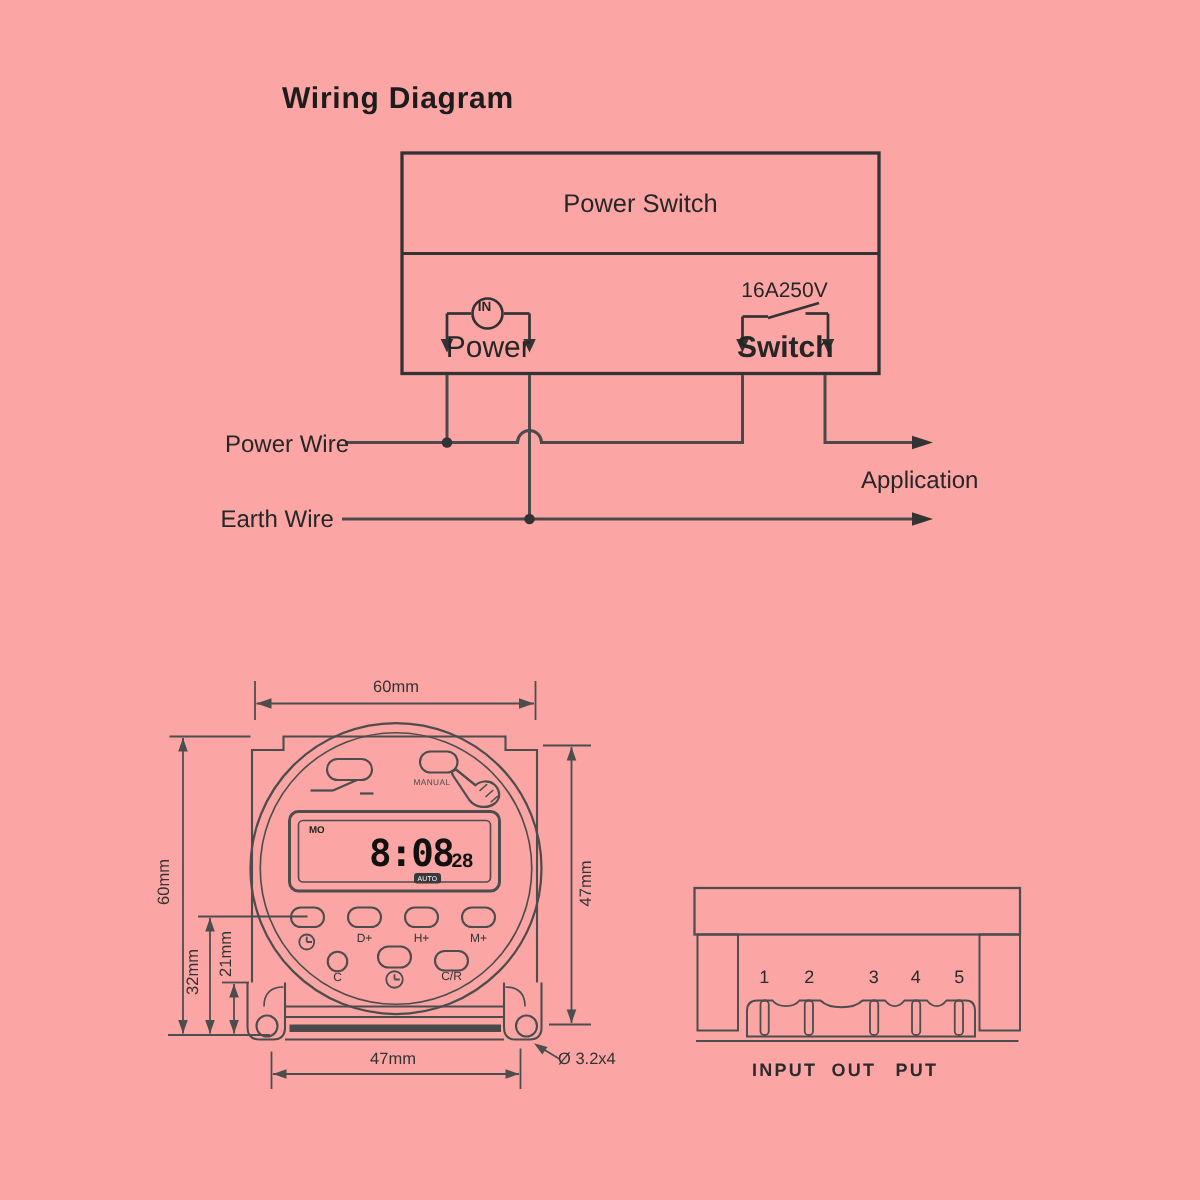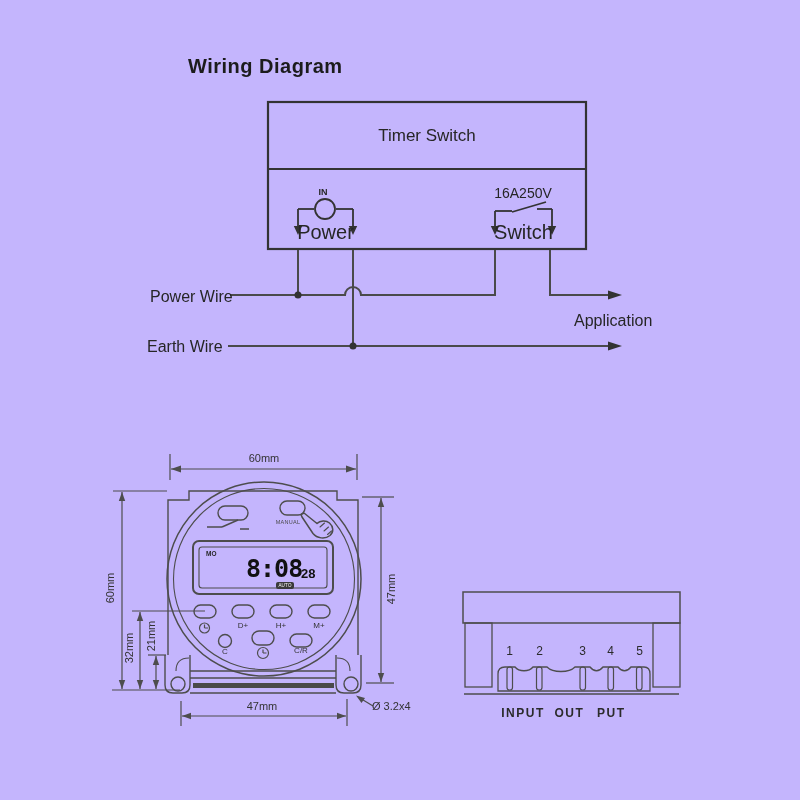--- a/index.html
+++ b/index.html
@@ -1,16 +1,16 @@
 <!DOCTYPE html>
 <html><head>
 <meta charset="utf-8">
 <style>
   html,body{margin:0;padding:0;background:#fff;}
-  .canvas{position:relative;width:800px;height:800px;background:#c4b5fd;overflow:hidden;
+  .canvas{position:relative;width:800px;height:800px;background:#fca5a5;overflow:hidden;
           font-family:"Liberation Sans",sans-serif;color:#262626;}
   svg{position:absolute;left:0;top:0;}
   .lbl{position:absolute;white-space:nowrap;color:#262626;line-height:1.1;}
   .c{text-align:center;}
   .v{transform:translate(-50%,-50%) rotate(-90deg);transform-origin:center;}
   .title{font-size:20px;font-weight:bold;letter-spacing:.5px;color:#1c1c1c;}
   .box-title{font-size:17px;}
   .rating{font-size:14px;}
   .wirelbl{font-size:16px;}
   .inlbl{font-size:9px;font-weight:bold;}
@@ -172,25 +172,25 @@
     <rect x="507" y="667" width="5.5" height="23" rx="2.5" stroke-width="1.2"></rect>
     <rect x="536.5" y="667" width="5.5" height="23" rx="2.5" stroke-width="1.2"></rect>
     <rect x="580" y="667" width="5.5" height="23" rx="2.5" stroke-width="1.2"></rect>
     <rect x="608" y="667" width="5.5" height="23" rx="2.5" stroke-width="1.2"></rect>
     <rect x="636.5" y="667" width="5.5" height="23" rx="2.5" stroke-width="1.2"></rect>
   </g>
 </svg>
 
 <div class="lbl title" style="left:188px;top:55px;">Wiring Diagram</div>
 
-<div class="lbl box-title c" style="left:268px;top:127px;width:318px;">Timer Switch</div>
+<div class="lbl box-title c" style="left:268px;top:127px;width:318px;">Power Switch</div>
 <div class="lbl rating c" style="left:463px;top:186px;width:120px;">16A250V</div>
-<div class="lbl inlbl c" style="left:315px;top:188px;width:16px;">IN</div>
+<div class="lbl inlbl c" style="left:315px;top:200px;width:16px;">IN</div>
 <div class="lbl termlbl c" style="left:290px;top:221px;width:71px;">Power</div>
-<div class="lbl termlbl c" style="left:488px;top:221px;width:71px;">Switch</div>
+<div class="lbl termlbl c" style="left:488px;top:221px;width:71px;font-weight:bold;">Switch</div>
 <div class="lbl wirelbl" style="left:150px;top:288px;">Power Wire</div>
 <div class="lbl wirelbl" style="left:147px;top:338px;">Earth Wire</div>
 <div class="lbl wirelbl" style="left:574px;top:312px;">Application</div>
 
 <div class="lbl manual c" style="left:272px;top:519px;width:32px;">MANUAL</div>
 <div class="lbl mo" style="left:206px;top:550px;">MO</div>
 <div class="lbl lcdtime" style="left:246px;top:555px;">8:08</div>
 <div class="lbl lcdsec" style="left:301px;top:567px;">28</div>
 <div class="lbl badge" style="left:276px;top:582px;">AUTO</div>
 

